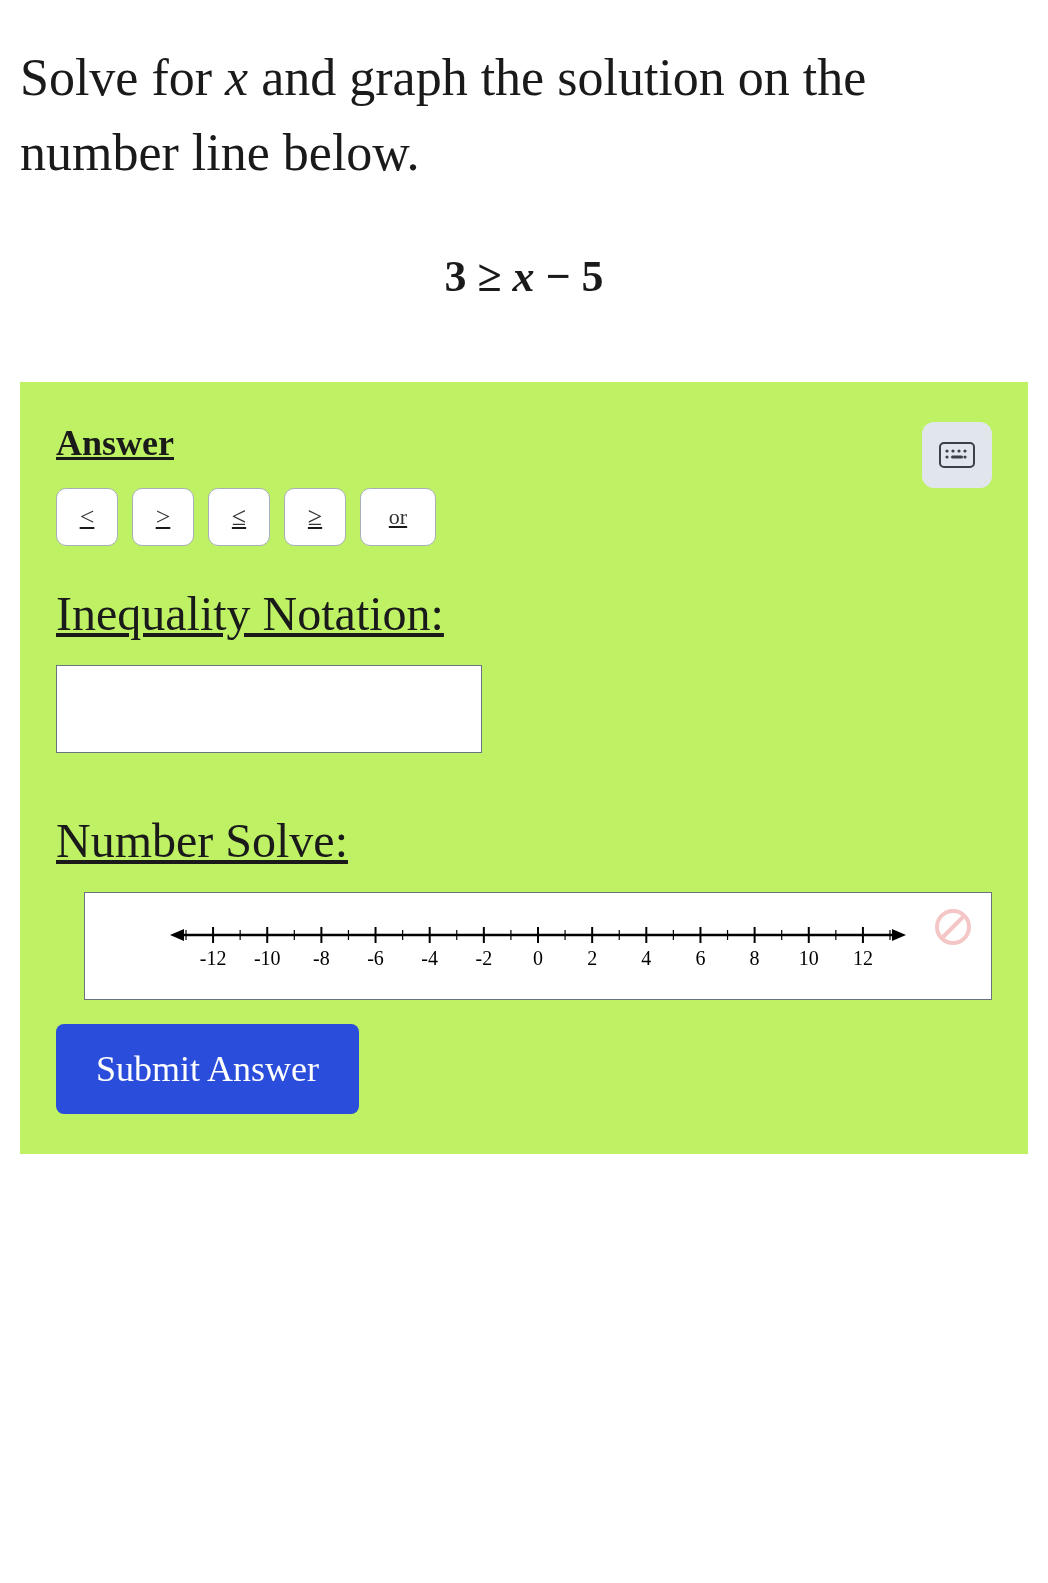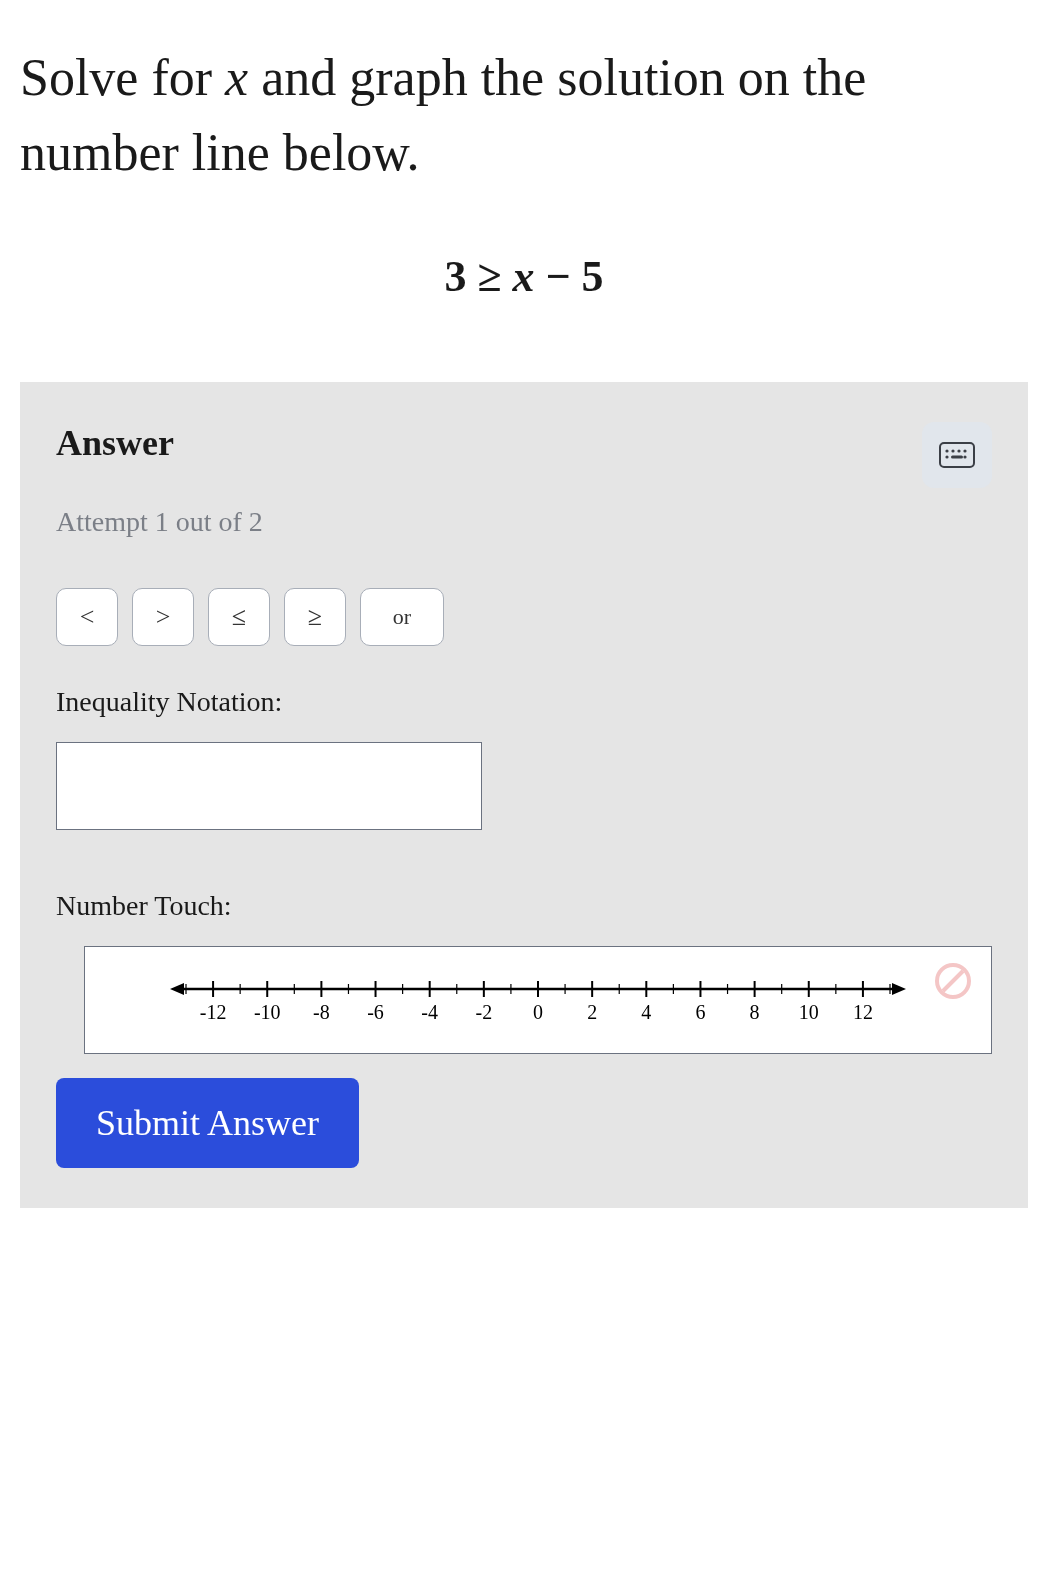--- a/index.html
+++ b/index.html
@@ -25,23 +25,24 @@
   }
   .equation {
     text-align: center;
     font-size: 44px;
     font-family: 'Times New Roman', serif;
     margin: 0 0 80px 0;
     font-weight: bold;
   }
   .equation .var { font-style: italic; }
   .answer-panel {
-    background: #e5e5e5;
+    background: #bef264;
     padding: 40px 36px 40px 36px;
     position: relative;
+    text-decoration: underline;
   }
   .answer-header {
     display: flex;
     justify-content: space-between;
     align-items: flex-start;
   }
   .answer-title {
     font-size: 36px;
     font-weight: bold;
     margin: 0;
@@ -78,23 +79,23 @@
     border-radius: 10px;
     background: #fff;
     display: flex;
     align-items: center;
     justify-content: center;
     font-size: 26px;
     font-family: 'Times New Roman', serif;
     cursor: pointer;
     color: #333;
   }
-  .op-btn.wide { width: 84px; font-size: 22px; font-family: Georgia, serif; }
+  .op-btn.wide { width: 76px; font-size: 22px; font-family: Georgia, serif; }
   .section-label {
-    font-size: 28px;
+    font-size: 48px;
     margin: 0 0 24px 0;
   }
   .text-input {
     width: 426px;
     height: 88px;
     border: 1px solid #6b7280;
     background: #fff;
     font-size: 28px;
     padding: 0 16px;
     font-family: Georgia, serif;
@@ -166,34 +167,33 @@
           <circle cx="14" cy="9" r="1.6" fill="#3b3f46"></circle>
           <circle cx="20" cy="9" r="1.6" fill="#3b3f46"></circle>
           <circle cx="26" cy="9" r="1.6" fill="#3b3f46"></circle>
           <circle cx="8" cy="15" r="1.6" fill="#3b3f46"></circle>
           <circle cx="26" cy="15" r="1.6" fill="#3b3f46"></circle>
           <rect x="12" y="13.5" width="12" height="3" rx="1.5" fill="#3b3f46"></rect>
         </svg>
       </div>
     </div>
 
-    <p class="attempt">Attempt 1 out of 2</p>
 
     <div class="op-row">
       <div class="op-btn">&lt;</div>
       <div class="op-btn">&gt;</div>
       <div class="op-btn">≤</div>
       <div class="op-btn">≥</div>
       <div class="op-btn wide">or</div>
     </div>
 
     <p class="section-label">Inequality Notation:</p>
     <input class="text-input" type="text" value="" style="">
 
-    <p class="section-label">Number Touch:</p>
+    <p class="section-label">Number Solve:</p>
 
     <div class="numline-wrap">
       <svg class="clear-icon" viewBox="0 0 40 40">
         <circle cx="20" cy="20" r="16" fill="none" stroke="#f4c6c6" stroke-width="4"></circle>
         <line x1="10" y1="30" x2="30" y2="10" stroke="#f4c6c6" stroke-width="4"></line>
       </svg>
       <svg class="numline-svg" viewBox="0 0 740 70" id="numline-svg">
         <line x1="12" y1="22" x2="728" y2="22" stroke="#000" stroke-width="2.5"></line>
         <polygon points="2,22 16,16 16,28" fill="#000"></polygon>
         <polygon points="738,22 724,16 724,28" fill="#000"></polygon>

